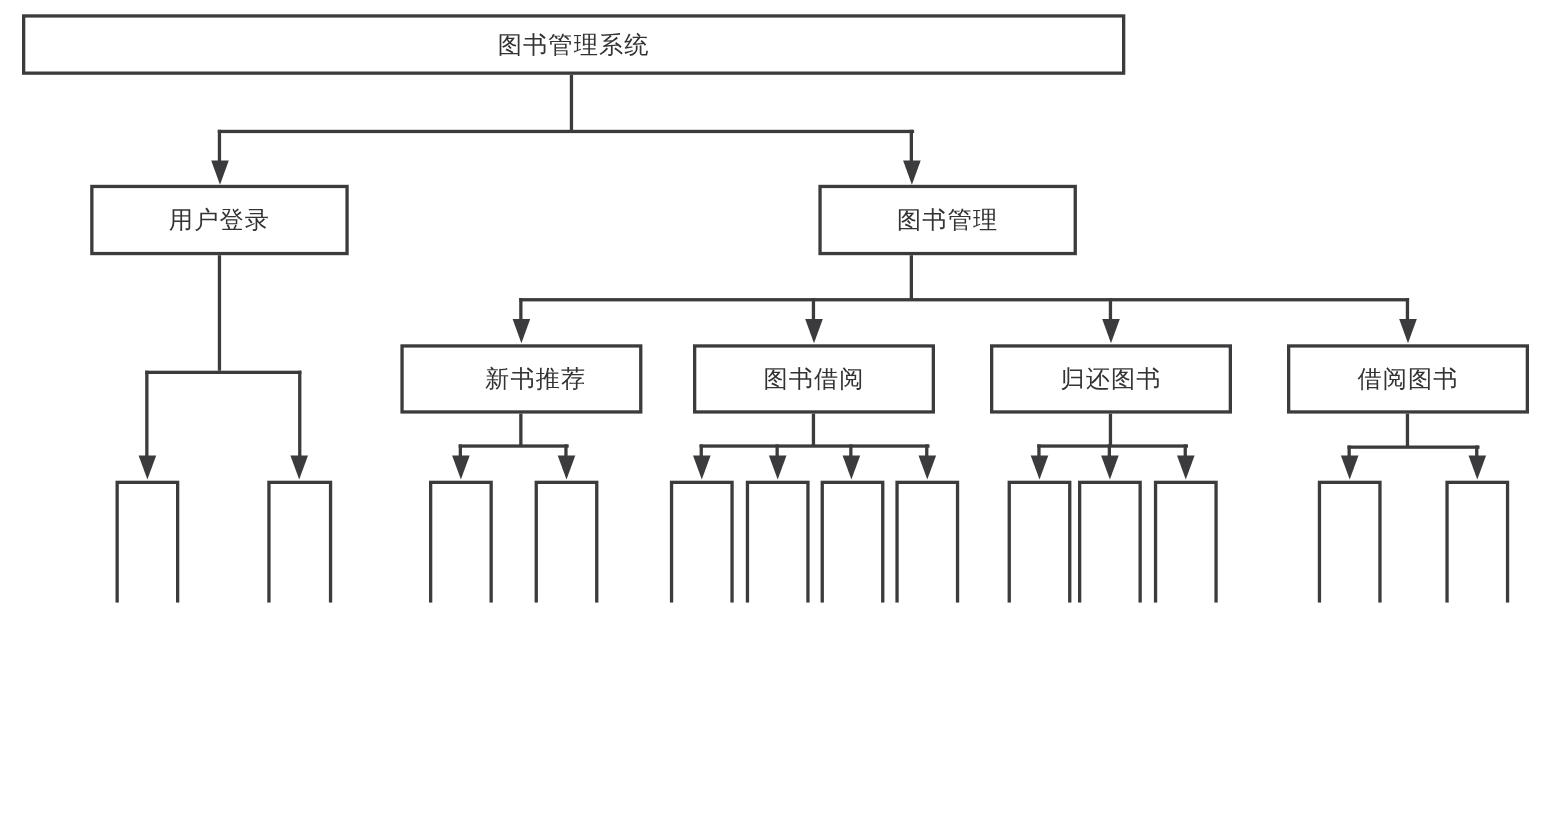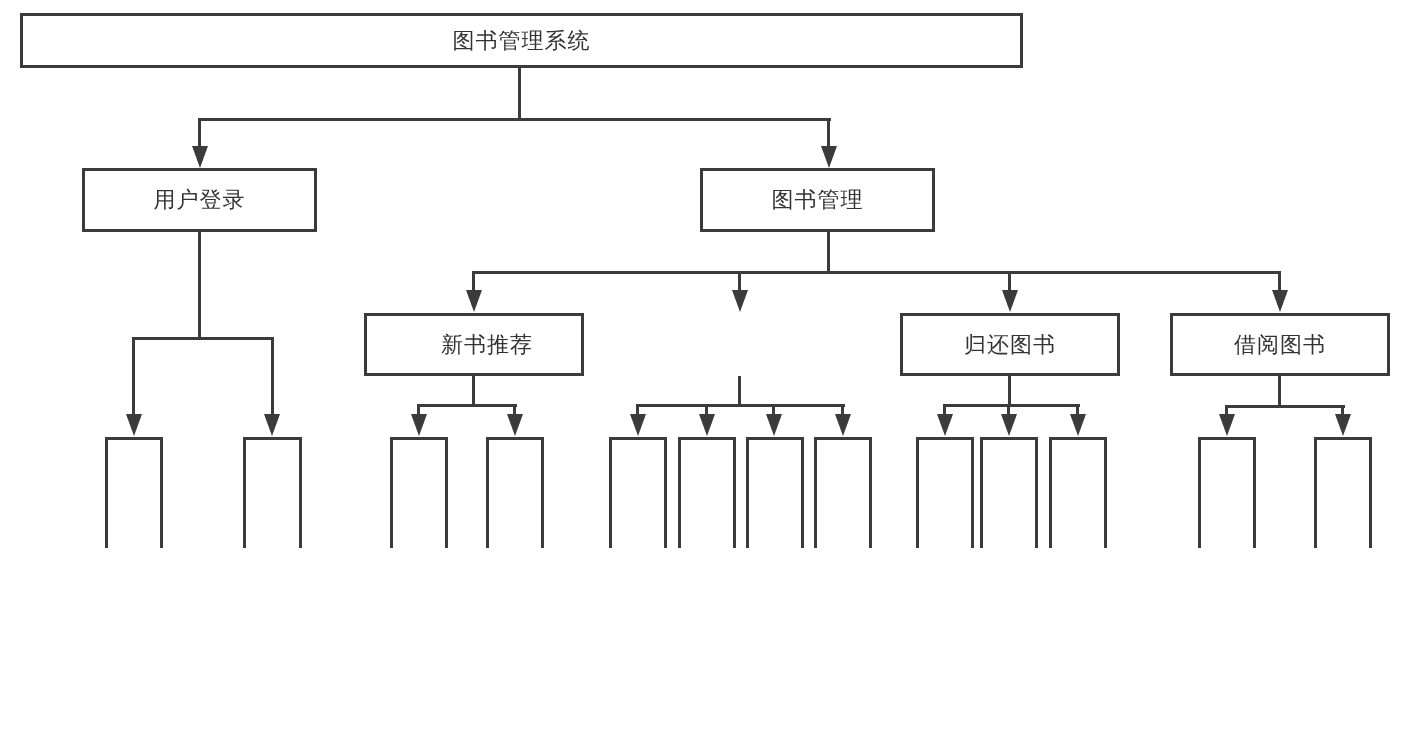--- a/index.html
+++ b/index.html
@@ -64,41 +64,42 @@
   <div class="box" style="left:20px; top:13px; width:1003px; height:55px;">图书管理系统</div>
 
   <div class="vline" style="left:518px; top:68px; height:52px;"></div>
   <div class="hline" style="left:198px; top:118px; width:633px;"></div>
   <div class="vline" style="left:198px; top:118px; height:30px;"></div>
   <div class="vline" style="left:827px; top:118px; height:30px;"></div>
   <div class="arrow" style="left:192px; top:146px;"></div>
   <div class="arrow" style="left:821px; top:146px;"></div>
 
   <div class="box" style="left:82px; top:168px; width:235px; height:64px;">用户登录</div>
-  <div class="box" style="left:700px; top:168px; width:235px; height:64px;">图书管理</div>
+  <div class="box" style="left:744px; top:168px; width:235px; height:64px;">图书管理</div>
 
   <div class="vline" style="left:198px; top:232px; height:105px;"></div>
   <div class="hline" style="left:132px; top:337px; width:142px;"></div>
   <div class="vline" style="left:132px; top:337px; height:78px;"></div>
   <div class="vline" style="left:271px; top:337px; height:78px;"></div>
   <div class="arrow" style="left:126px; top:414px;"></div>
   <div class="arrow" style="left:264px; top:414px;"></div>
 
   <div class="vline" style="left:827px; top:232px; height:41px;"></div>
   <div class="hline" style="left:472px; top:271px; width:809px;"></div>
   <div class="vline" style="left:472px; top:271px; height:21px;"></div>
   <div class="vline" style="left:738px; top:271px; height:21px;"></div>
   <div class="vline" style="left:1008px; top:271px; height:21px;"></div>
   <div class="vline" style="left:1278px; top:271px; height:21px;"></div>
   <div class="arrow" style="left:466px; top:290px;"></div>
   <div class="arrow" style="left:732px; top:290px;"></div>
   <div class="arrow" style="left:1002px; top:290px;"></div>
   <div class="arrow" style="left:1272px; top:290px;"></div>
 
   <div class="box" style="left:364px; top:313px; width:220px; height:63px;padding-left:26px;">新书推荐</div>
+  <div class="box" style="left:630px; top:313px; width:220px; height:63px;">图书借阅</div>
   <div class="box" style="left:900px; top:313px; width:220px; height:63px;">归还图书</div>
   <div class="box" style="left:1170px; top:313px; width:220px; height:63px;">借阅图书</div>
 
   <div class="vline" style="left:472px; top:376px; height:30px;"></div>
   <div class="hline" style="left:417px; top:404px; width:100px;"></div>
   <div class="vline" style="left:417px; top:404px; height:12px;"></div>
   <div class="vline" style="left:513px; top:404px; height:12px;"></div>
   <div class="arrow" style="left:411px; top:414px;"></div>
   <div class="arrow" style="left:507px; top:414px;"></div>
 

